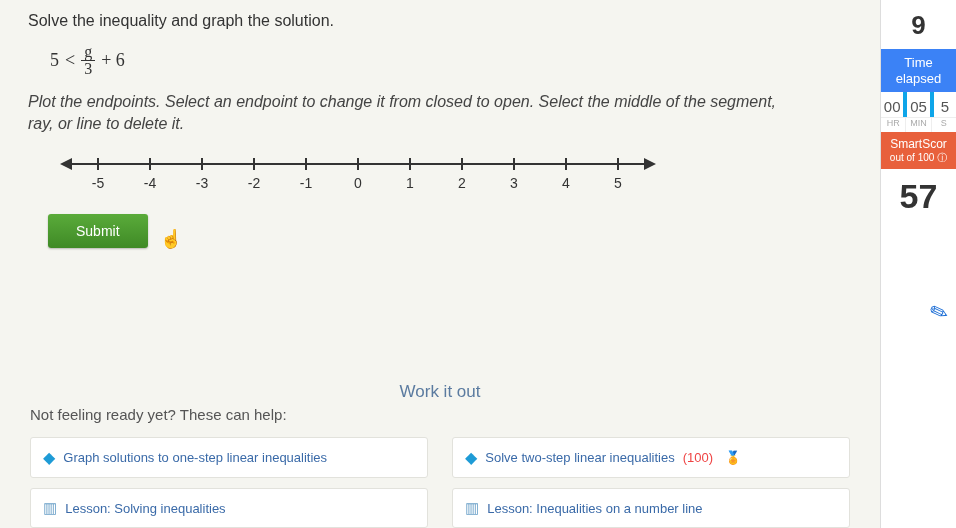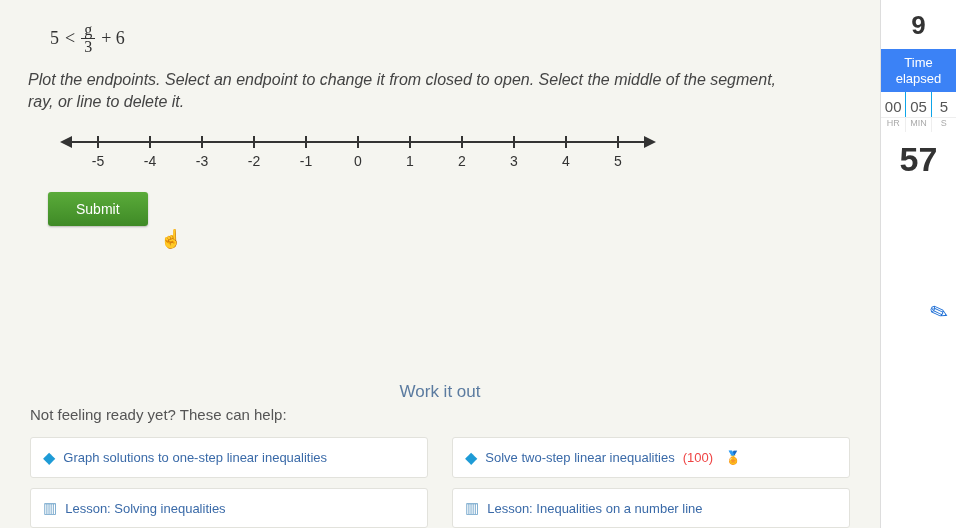--- a/index.html
+++ b/index.html
@@ -45,21 +45,21 @@
   .time-row {
     display: flex;
     border-bottom: 1px solid #eee;
   }
   .time-cell {
     flex: 1;
     text-align: center;
     padding: 6px 0 2px 0;
     font-size: 15px;
     color: #555;
-    border-right: 1px solid #0ea5e9;
+    border-right: 4px solid #0ea5e9;
   }
   .time-lbl-row { display:flex; }
   .time-lbl {
     flex:1;
     text-align:center;
     font-size:9px;
     color:#aaa;
     padding-bottom:4px;
     border-right:1px solid #eee;
   }
@@ -167,20 +167,21 @@
   }
   .help-card .gem { color:#1e9bd6; font-size:16px; flex-shrink:0; }
   .help-card .book { color:#6aa0c8; font-size:15px; flex-shrink:0; }
   .badge { color:#d69a1e; margin-left:4px; }
   .score100 { color:#ef4444; }
 </style>
 </head>
 <body>
 
 <div class="main">
+  <div class="prompt">Solve the inequality and graph the solution.</div>
 
   <div class="inequality">
     <span>5</span>
     <span>&lt;</span>
     <span class="frac">
       <span class="num">g</span>
       <span class="den">3</span>
     </span>
     <span>+ 6</span>
   </div>
@@ -232,20 +233,24 @@
   <div class="time-row">
     <div class="time-cell">00</div>
     <div class="time-cell">05</div>
     <div class="time-cell" style="border-right:none">5</div>
   </div>
   <div class="time-lbl-row">
     <div class="time-lbl">HR</div>
     <div class="time-lbl">MIN</div>
     <div class="time-lbl" style="border-right:none">S</div>
   </div>
+  <div class="smart-header">
+    <div>SmartScor</div>
+    <div class="sub"><span>out of 100</span> <span>ⓘ</span></div>
+  </div>
   <div class="smart-score">57</div>
   <div class="pencil">✎</div>
 </div>
 
 <div class="workout">
   <h3>Work it out</h3>
   <div class="sub">Not feeling ready yet? These can help:</div>
   <div class="help-grid">
     <div class="help-card">
       <span class="gem">◆</span>

